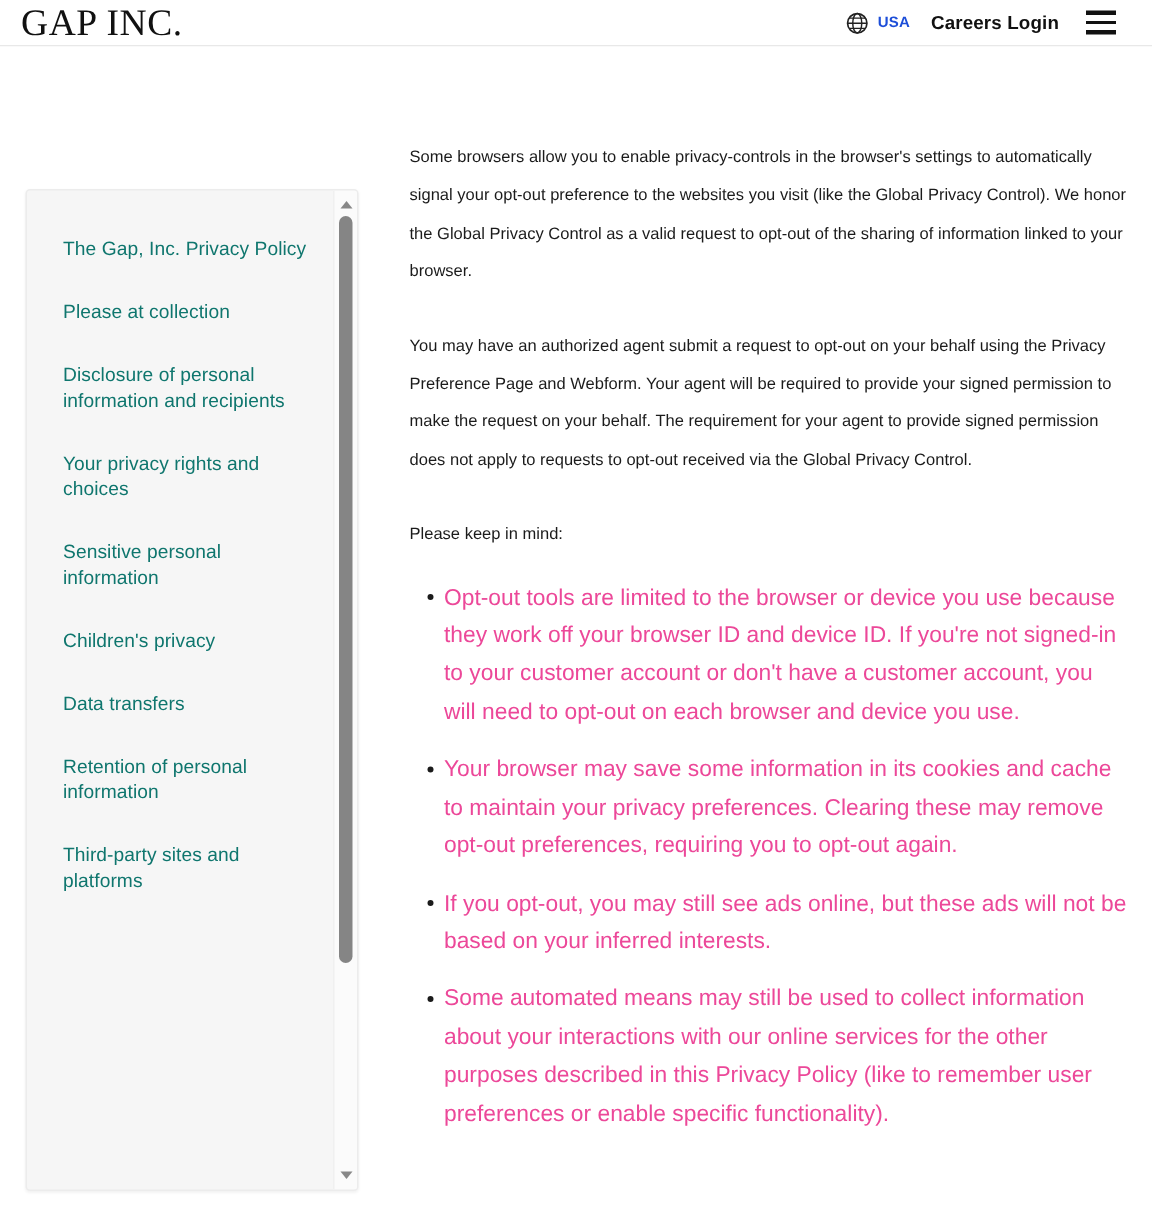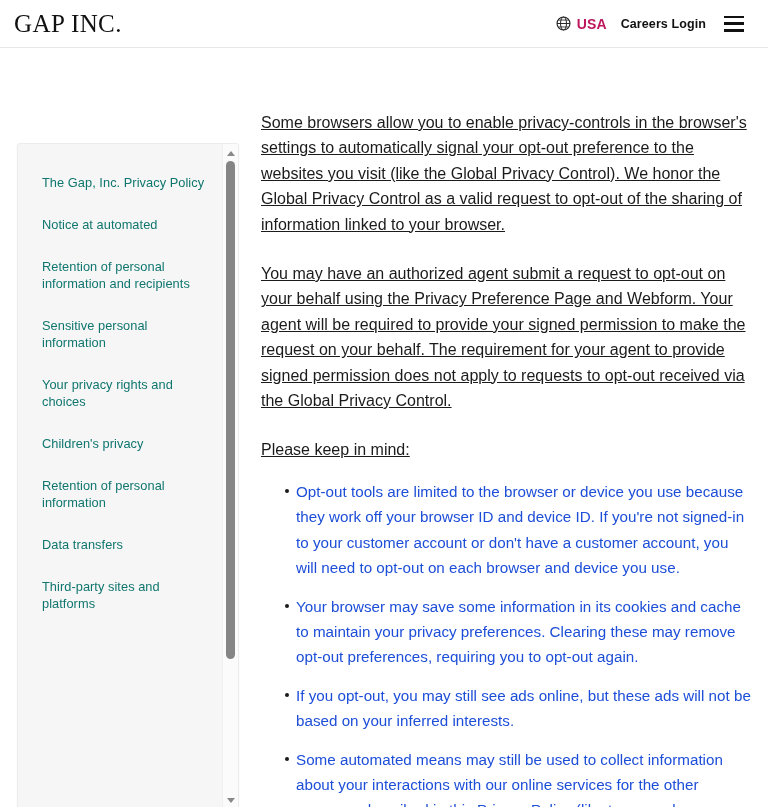--- a/index.html
+++ b/index.html
@@ -10,21 +10,21 @@
     height: 807px;
     overflow: hidden;
     background: #ffffff;
     font-family: "Liberation Sans", sans-serif;
     -webkit-font-smoothing: antialiased;
   }
 
   
   .site-header {
     position: relative;
-    height: 48px;
+    height: 31px;
     background: #ffffff;
     border-bottom: 1px solid #e8e8e8;
     display: flex;
     align-items: center;
     padding: 0 24px 0 14px;
   }
   .brand-logo {
     font-family: "Liberation Serif", serif;
     font-size: 25px;
     letter-spacing: 0.4px;
@@ -44,22 +44,22 @@
     align-items: center;
     gap: 6px;
   }
   .globe-icon {
     width: 15px;
     height: 15px;
     display: block;
     flex: none;
   }
   .locale-label {
-    font-size: 14px;
-    color: #be185d;
+    font-size: 10px;
+    color: #1d4ed8;
     font-weight: 600;
     letter-spacing: 0.1px;
   }
   .careers-link {
     font-size: 12.5px;
     color: #111111;
     font-weight: 700;
     letter-spacing: 0.1px;
     text-decoration: none;
     white-space: nowrap;
@@ -166,39 +166,38 @@
 
   
   .content {
     position: absolute;
     left: 261px;
     top: 62px;
     width: 492px;
     color: #1b1b1b;
   }
   .content p {
-    margin: 0 0 24px 0;
-    font-size: 16px;
+    margin: 0 0 24px 12px;
+    font-size: 11px;
     line-height: 25.4px;
     letter-spacing: 0.01px;
     color: #1b1b1b;
-    text-decoration: underline;
   }
   .content p.lead-in { margin-bottom: 16px; }
   .content ul {
     margin: 0;
     padding: 0 0 0 24px;
     list-style: none;
   }
   .content li {
     position: relative;
     font-size: 15.2px;
     line-height: 25.4px;
     letter-spacing: 0.01px;
-    color: #1d4ed8;
+    color: #ec4899;
     margin-bottom: 13px;
     padding-left: 11px;
   }
   .content li:last-child { margin-bottom: 0; }
   .content li::before {
     content: "";
     position: absolute;
     left: 0;
     top: 10.5px;
     width: 4px;
@@ -233,27 +232,27 @@
       <span></span>
     </div>
   </div>
 </header>
 
 <div class="page-body">
 
   <nav class="toc-card">
     <div class="toc-inner">
       <a class="toc-link" href="#">The Gap, Inc. Privacy Policy</a>
-      <a class="toc-link" href="#">Notice at automated</a>
-      <a class="toc-link" href="#">Retention of personal information and recipients</a>
+      <a class="toc-link" href="#">Please at collection</a>
+      <a class="toc-link" href="#">Disclosure of personal information and recipients</a>
+      <a class="toc-link" href="#">Your privacy rights and choices</a>
       <a class="toc-link" href="#">Sensitive personal information</a>
-      <a class="toc-link" href="#">Your privacy rights and choices</a>
       <a class="toc-link" href="#">Children's privacy</a>
+      <a class="toc-link" href="#">Data transfers</a>
       <a class="toc-link" href="#">Retention of personal information</a>
-      <a class="toc-link" href="#">Data transfers</a>
       <a class="toc-link" href="#">Third-party sites and platforms</a>
     </div>
 
     <div class="toc-scrollbar">
       <div class="sb-arrow up">
           <i></i>
         </div>
       <div class="sb-thumb"></div>
       <div class="sb-arrow down">
           <i></i>

